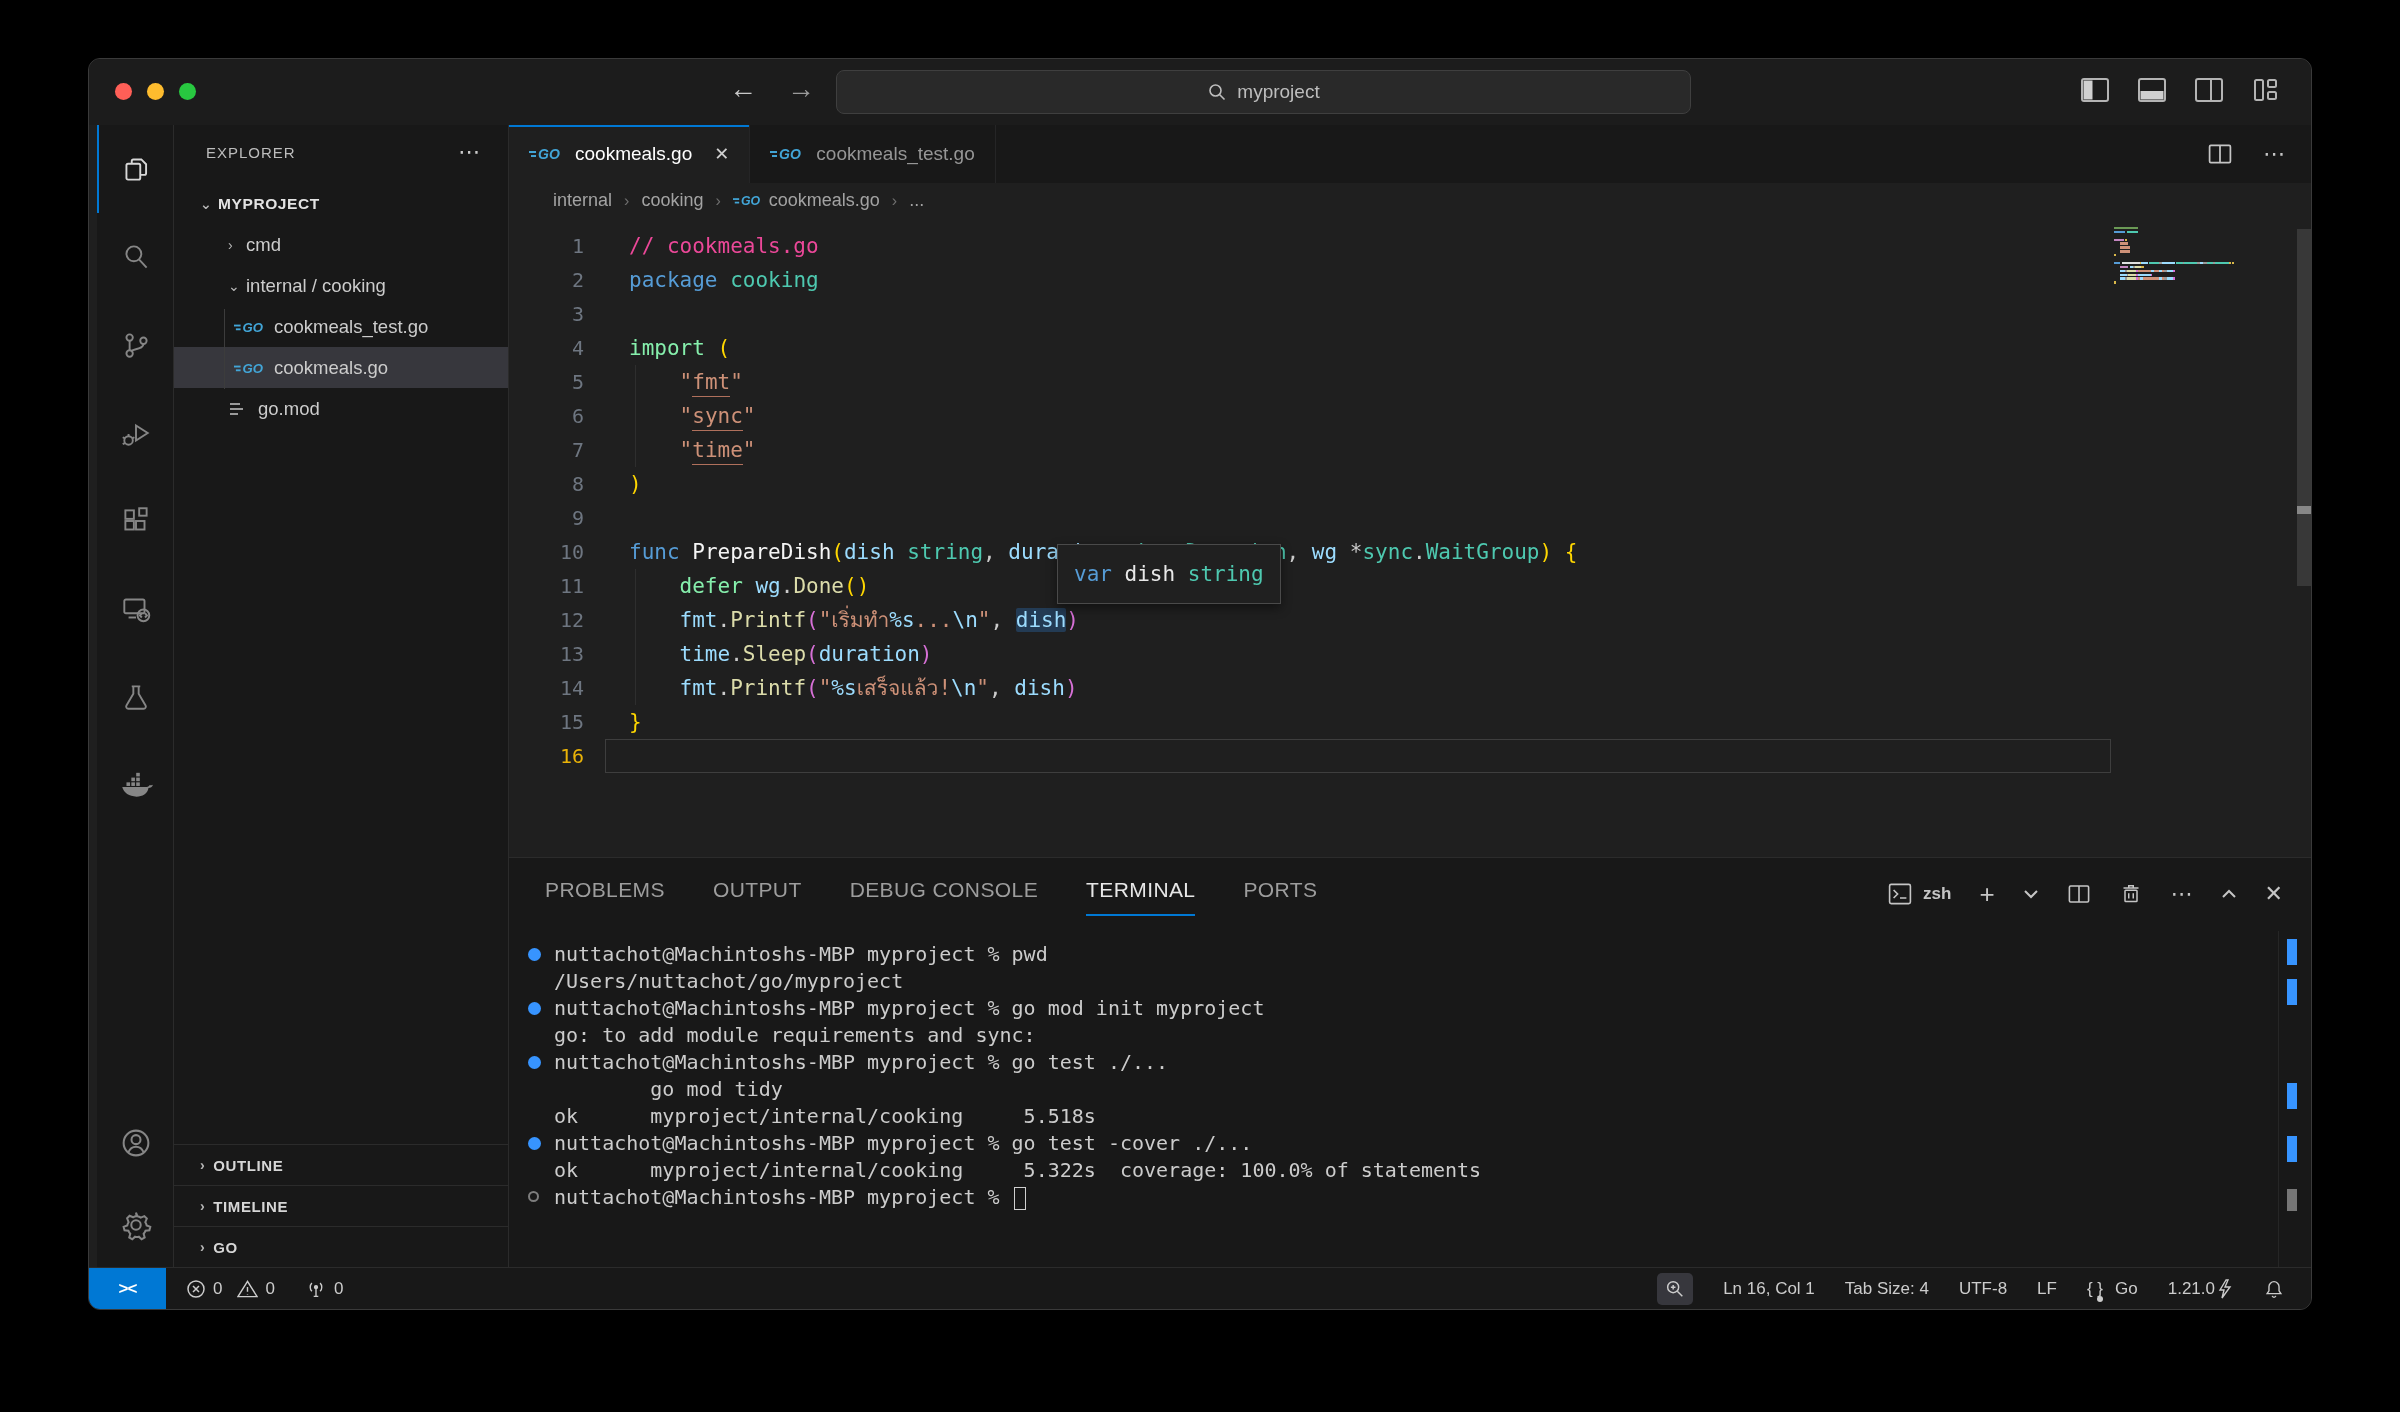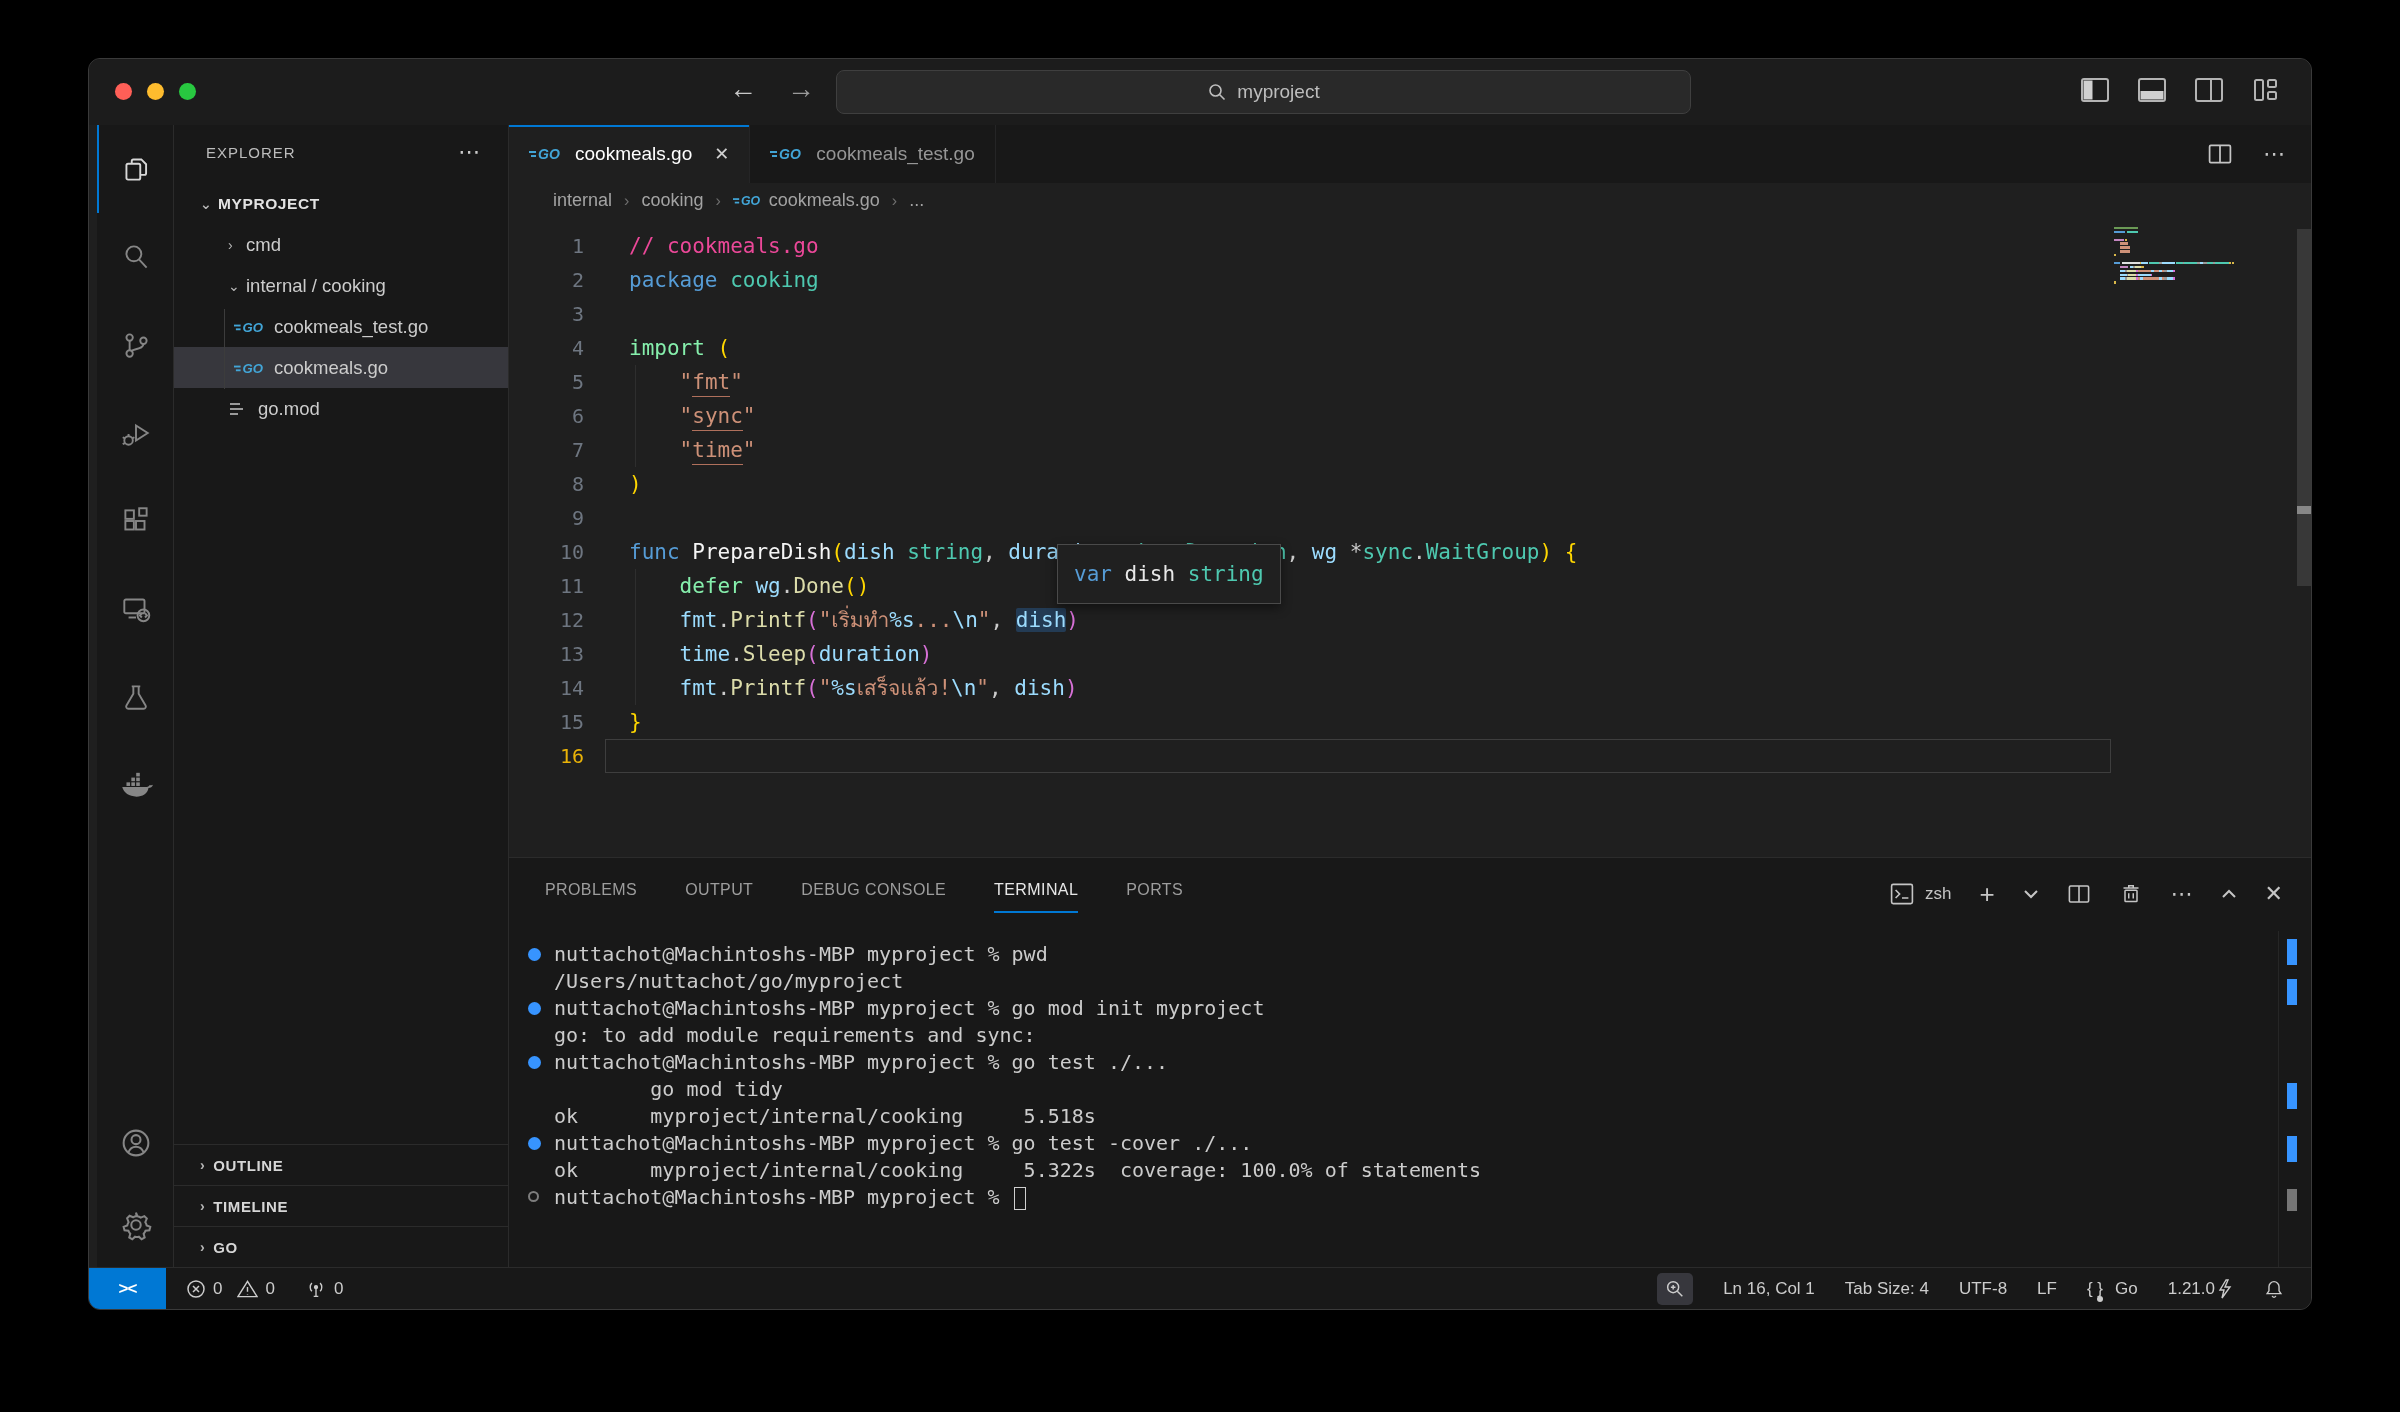--- a/index.html
+++ b/index.html
@@ -81,26 +81,26 @@
   .minimap { position:absolute; left:1605px; top:8px; width:150px; }
   .mm-row { height:2.4px; margin-bottom:1.5px; display:flex; }
   .mm-seg { height:2.4px; }
   .ed-scrollbar { position:absolute; left:1788px; top:10px; width:24px; height:357px;
     background:rgba(110,110,110,.32); }
   .ed-scrollmark { position:absolute; left:1788px; top:287px; width:24px; height:8px;
     background:rgba(200,200,200,.55); }
   
   .panel { height:411px; background:#181818; border-top:1px solid #2b2b2b; position:relative; }
   .panel-tabs { height:73px; display:flex; align-items:center; padding-left:36px; gap:48px; }
-  .ptab { font-size:16px; letter-spacing:.4px; color:#9d9d9d; padding:6px 0 12px 0;
+  .ptab { font-size:21px; letter-spacing:.4px; color:#9d9d9d; padding:6px 0 12px 0;
     border-bottom:2px solid transparent; }
   .ptab.active { color:#e7e7e7; border-bottom:2px solid #0078d4; }
   .panel-toolbar { position:absolute; right:28px; top:0; height:73px; display:flex;
     align-items:center; gap:28px; color:#c5c5c5; font-size:17px; }
-  .pt-shell { display:flex; align-items:center; gap:10px; }
+  .pt-shell { display:flex; align-items:center; gap:10px;font-weight:bold; }
   .terminal { position:absolute; left:0; right:32px; top:73px; bottom:0;
     font-family:"DejaVu Sans Mono",monospace; font-size:20px; color:#cccccc;
     padding:10px 0 0 45px; border-right:1px solid #262626; }
   .tline { height:27px; white-space:pre; position:relative; line-height:27px; }
   .tdot { position:absolute; left:-26px; top:7px; width:13px; height:13px; border-radius:50%; }
   .tdot.filled { background:#3794ff; }
   .tdot.hollow { border:2px solid #7d7d7d; width:11px; height:11px; }
   .cursor-block { display:inline-block; width:12px; height:23px; border:1.5px solid #cfcfcf;
     vertical-align:middle; margin-left:2px; }
   .term-marks { position:absolute; right:14px; top:73px; bottom:0; width:10px; }

